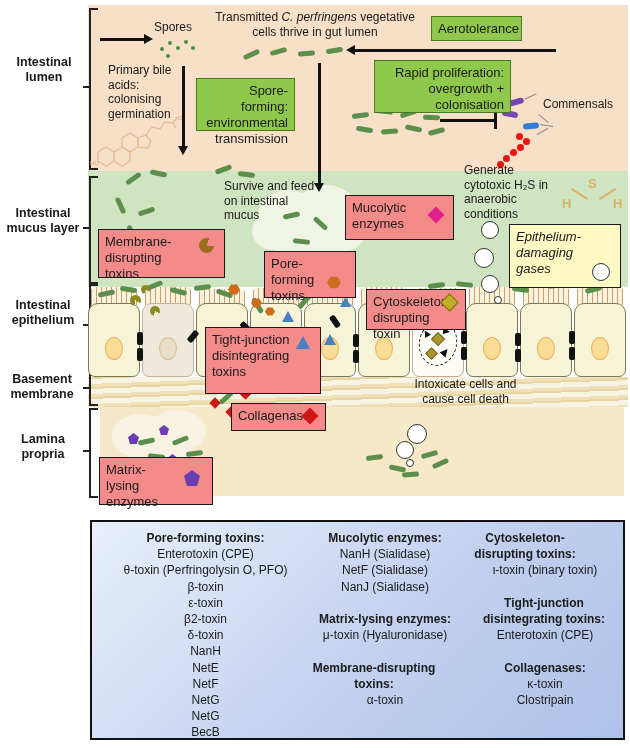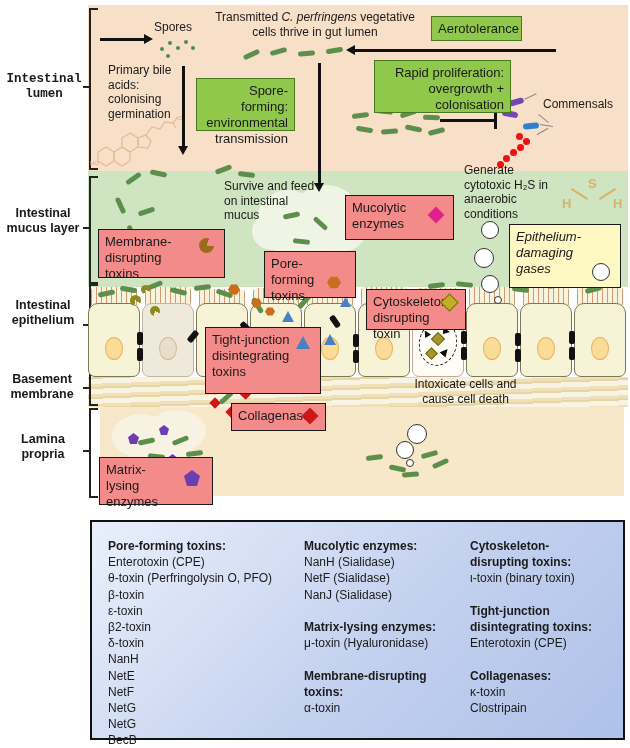--- a/index.html
+++ b/index.html
@@ -43,38 +43,38 @@
     border-radius:4px 4px 0 0;z-index:1;}
   .cell{position:absolute;width:52px;height:74px;background:#f7f3d7;border:1.5px solid #7a7a58;
     border-radius:10px 10px 7px 7px;box-sizing:border-box;z-index:2;}
   .nuc{position:absolute;width:18px;height:23px;border-radius:50%;background:#f9dc96;border:1.5px solid #ecaf5e;box-sizing:border-box;z-index:3;}
   .tj{position:absolute;width:6px;height:13px;background:#111;border-radius:2px;z-index:4;}
   .cloud{position:absolute;border-radius:50%;z-index:2;}
   .txt{position:absolute;font-size:12px;line-height:1.22;z-index:5;}
   
   #legend{position:absolute;left:90px;top:520px;width:535px;height:220px;border:2px solid #111;
     background:linear-gradient(135deg,#e9effb 0%,#c3d1ef 55%,#aec1e8 100%);box-sizing:border-box;z-index:7;}
-  .lg-col{position:absolute;top:16px;font-size:12px;line-height:16.2px;}
+  .lg-col{position:absolute;top:8px;font-size:12px;line-height:16.2px;text-align:center;}
   .lg-t{font-weight:bold;}
   .lg-gap{height:16.2px;}
   .h2s{position:absolute;color:#d9b267;font-weight:bold;font-size:13px;z-index:4;}
   .h2s-ln{position:absolute;width:19px;height:2px;background:#d9b267;z-index:4;}
   .flag{position:absolute;width:13px;height:1px;background:#8a8a8a;z-index:3;}
 </style>
 </head>
 <body>
 
 <div id="canvas">
 
   <div class="band" style="top:5px;height:166px;background:#f8dfc8;"></div>
   <div class="band" style="top:171px;height:116px;background:#cfe4c0;"></div>
   <div class="band" style="top:377px;height:30px;background:#f2e5c2;background-image:repeating-linear-gradient(178deg,#e8d5a4 0 2px,rgba(255,255,255,.55) 2px 7px,#efe0b8 7px 10px);"></div>
   <div class="band" style="left:100px;width:524px;top:407px;height:89px;background:#f6e8c9;"></div>
 
-  <div class="layer-lbl" style="left:4px;top:72px;width:80px;font-family:Liberation Mono, monospace;">Intestinal lumen</div>
+  <div class="layer-lbl" style="left:4px;top:55px;width:80px;">Intestinal lumen</div>
   <div class="layer-lbl" style="left:0px;top:206px;width:86px;">Intestinal mucus layer</div>
   <div class="layer-lbl" style="left:2px;top:298px;width:82px;">Intestinal epithelium</div>
   <div class="layer-lbl" style="left:0px;top:372px;width:84px;">Basement membrane</div>
   <div class="layer-lbl" style="left:4px;top:432px;width:78px;">Lamina propria</div>
 
   <div class="bracket" style="left:89px;top:8px;height:158px;"></div>
   <div class="tick" style="left:83px;top:86px;width:6px;"></div>
   <div class="bracket" style="left:89px;top:176px;height:104px;"></div>
   <div class="tick" style="left:83px;top:227px;width:6px;"></div>
   <div class="bracket" style="left:89px;top:284px;height:82px;"></div>

